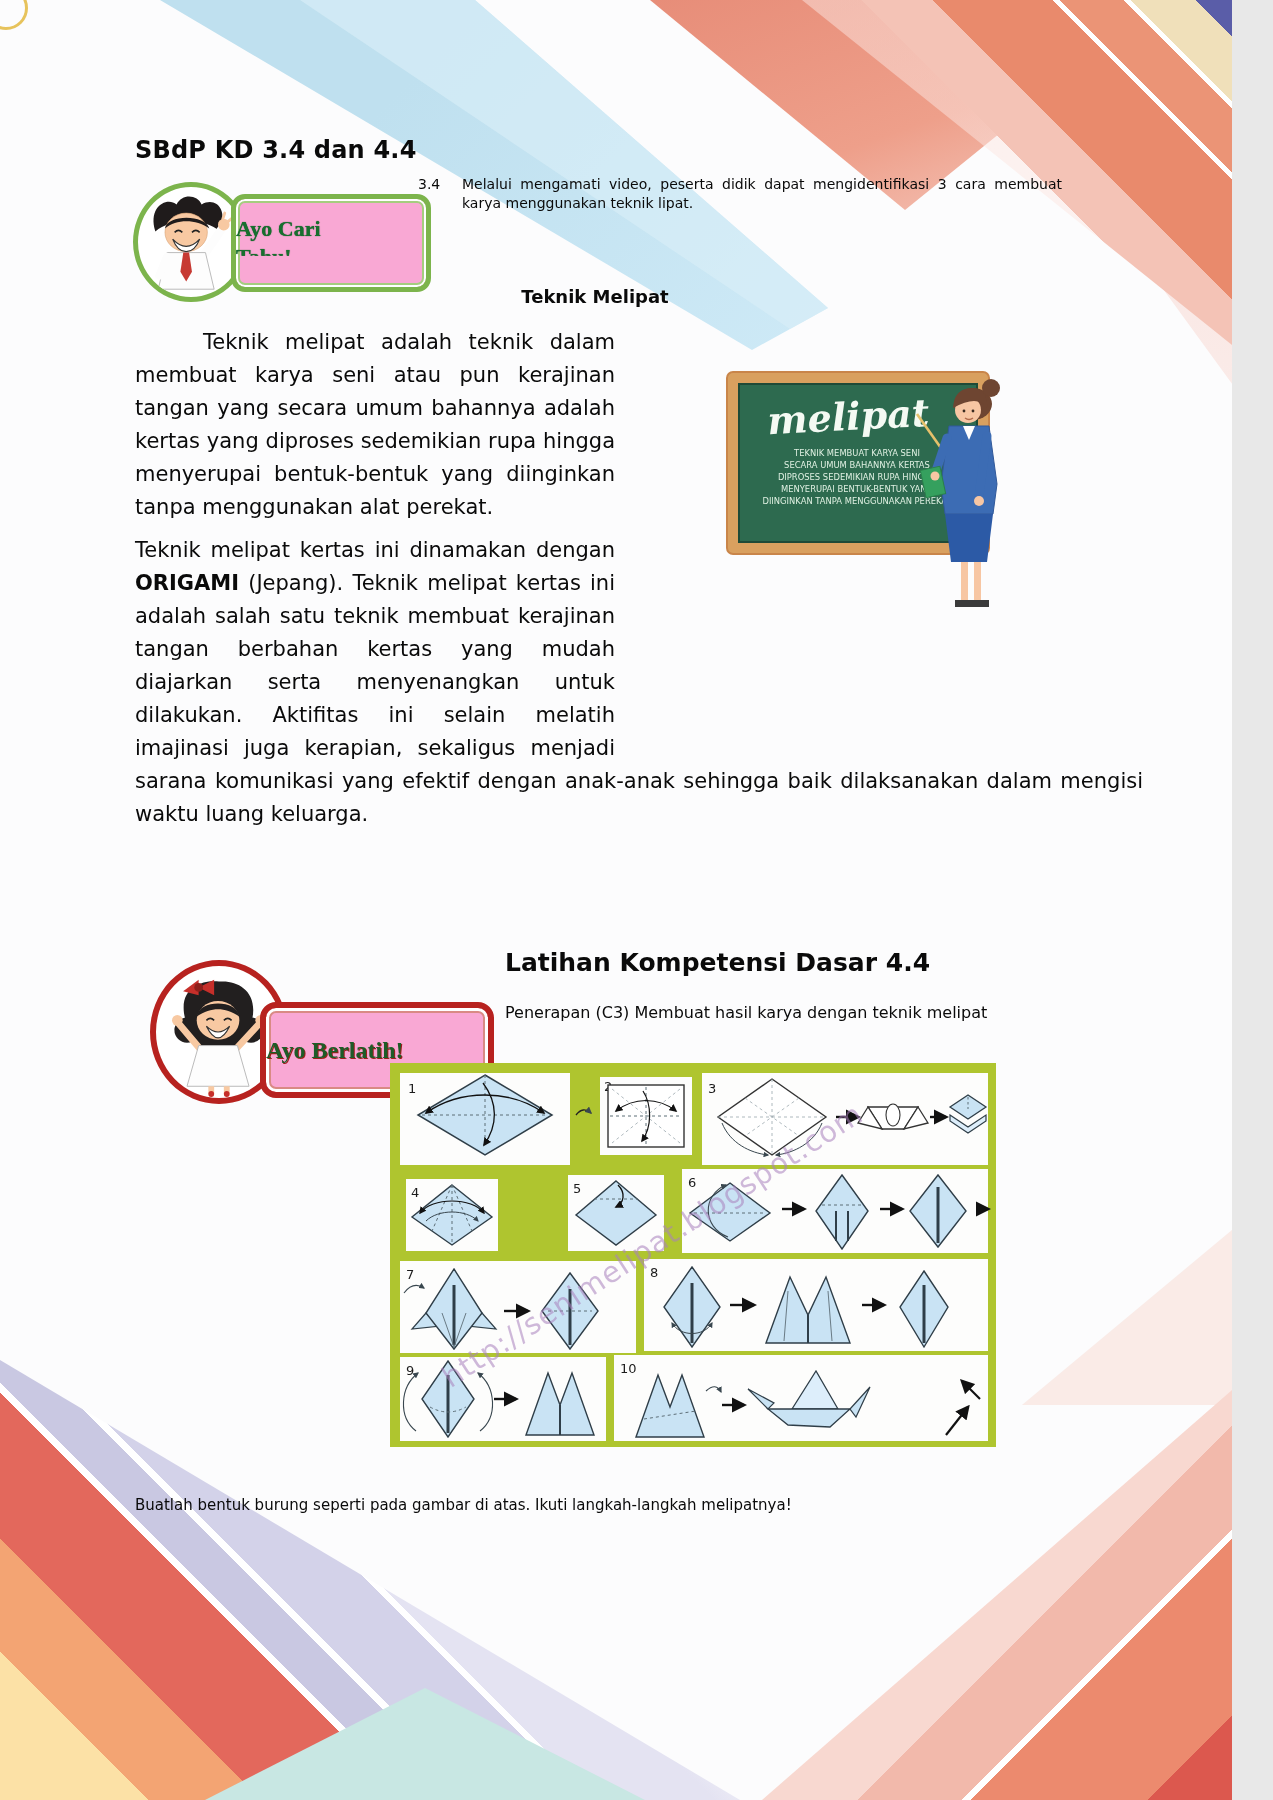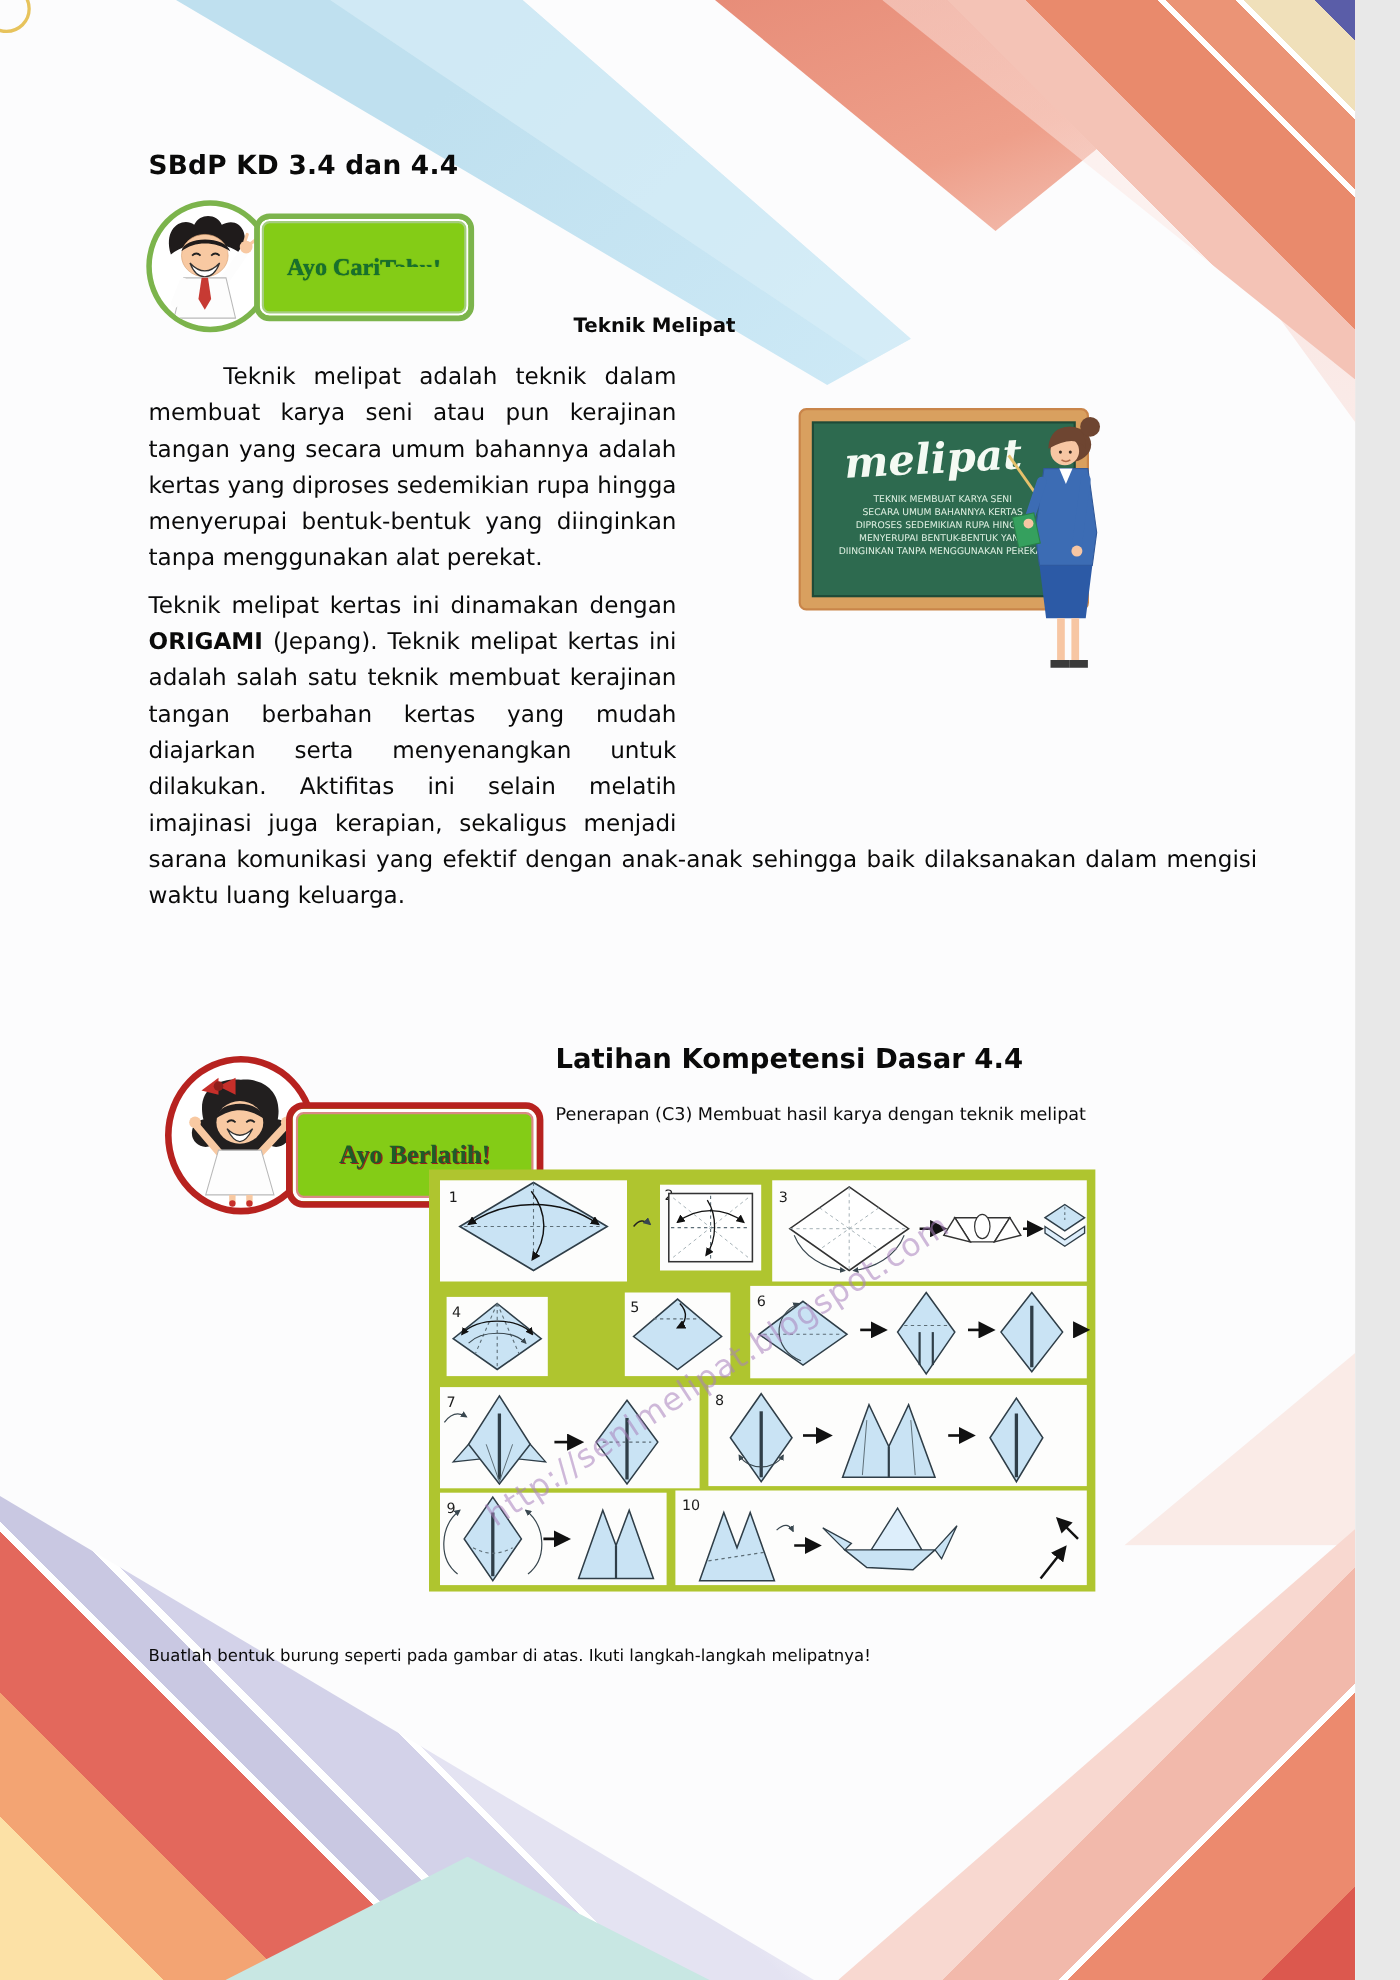--- a/index.html
+++ b/index.html
@@ -39,22 +39,22 @@
   .d-midr{right:0;top:1230px;width:210px;height:175px;
      clip-path:polygon(100% 0,100% 100%,0 100%);
      background:#f7ddd6;opacity:.55;}
   .d-circle{left:-16px;top:-14px;width:38px;height:38px;border:3px solid #e7c35c;
      border-radius:50%;background:transparent;}
   
   .content{position:absolute;z-index:3;}
   #hdr{left:135px;top:136px;font-size:24px;font-weight:bold;letter-spacing:.2px;}
   
   .badge-circle{position:absolute;border-radius:50%;background:#fff;overflow:hidden;}
-  .badge-label{position:absolute;background:#84cc16;display:flex;flex-direction:row;
-     align-items:center;justify-content:center;font-family:"Liberation Serif",serif;font-weight:bold;}
+  .badge-label{position:absolute;background:#f9a8d4;display:flex;flex-direction:column;
+     justify-content:center;font-family:"Liberation Serif",serif;font-weight:bold;}
   #badge1{left:133px;top:176px;width:310px;height:142px;}
   #badge1 .badge-circle{left:0;top:6px;width:106px;height:110px;border:5px solid #7cb44c;}
   #badge1 .badge-label{left:98px;top:18px;width:190px;height:88px;border:5px solid #7cb44c;
      border-radius:14px;box-shadow:inset 0 0 0 2px #fff,inset 0 0 0 4px #a5cd7f;overflow:hidden;}
   #badge1 .l1{font-size:22px;color:#17702e;text-shadow:0 0 1px #0b4a1d;}
   #badge1 .l2{font-size:22px;color:#17702e;text-shadow:0 0 1px #0b4a1d;
      clip-path:inset(0 0 55% 0);margin-top:2px;}
   
   #objectives{left:418px;top:175px;width:660px;font-size:14px;line-height:1.36;}
   .obj{display:flex;gap:16px;margin-bottom:3px;}
@@ -120,20 +120,24 @@
         <path d="M30,70 L22,90" stroke="#fdfdfd" stroke-width="8" stroke-linecap="round"></path>
       </svg>
     </div>
     <div class="badge-label">
       <span class="l1">Ayo Cari</span>
       <span class="l2">Tahu!</span>
     </div>
   </div>
 
   <div class="content" id="objectives">
+    <div class="obj">
+      <span class="num">3.4</span>
+      <span class="txt">Melalui mengamati video, peserta didik dapat mengidentifikasi 3 cara membuat karya menggunakan teknik lipat.</span>
+    </div>
   </div>
 
   <div class="content" id="article-title">Teknik Melipat</div>
 
   <div class="content" id="bodytext">
     <div id="imgfloat">
       <svg width="368" height="300" viewBox="0 0 368 300">
 
         <rect x="92" y="46" width="262" height="182" rx="6" fill="#d9a05f" stroke="#c9854a" stroke-width="2"></rect>
         <rect x="104" y="58" width="238" height="158" fill="#2d6a4f" stroke="#1f4a37" stroke-width="2"></rect>

